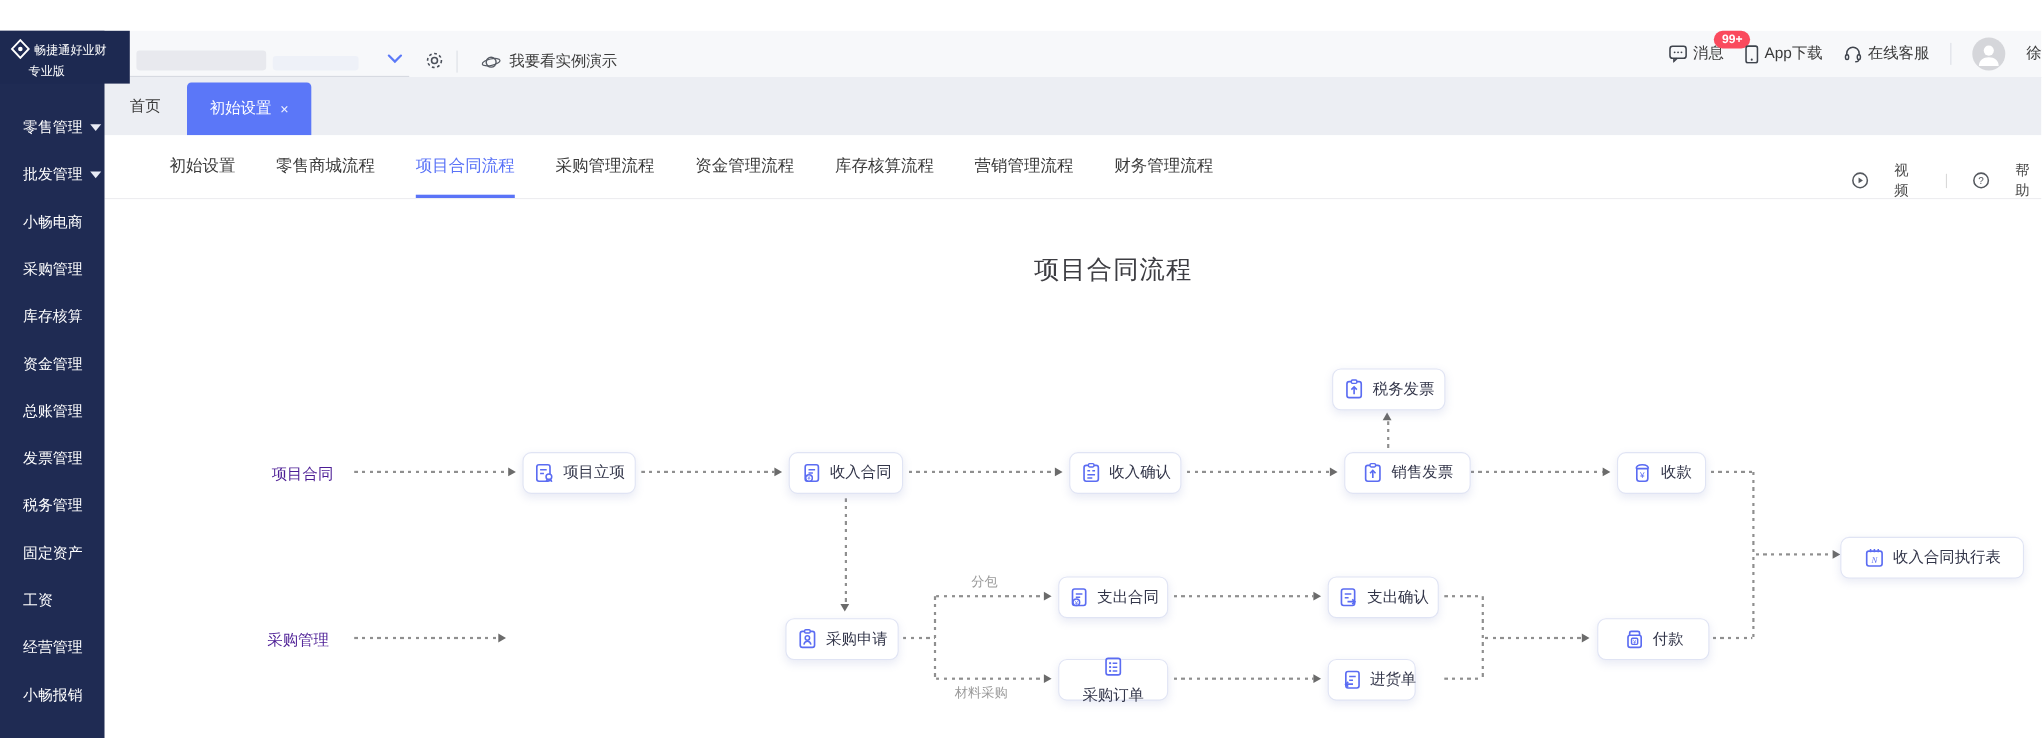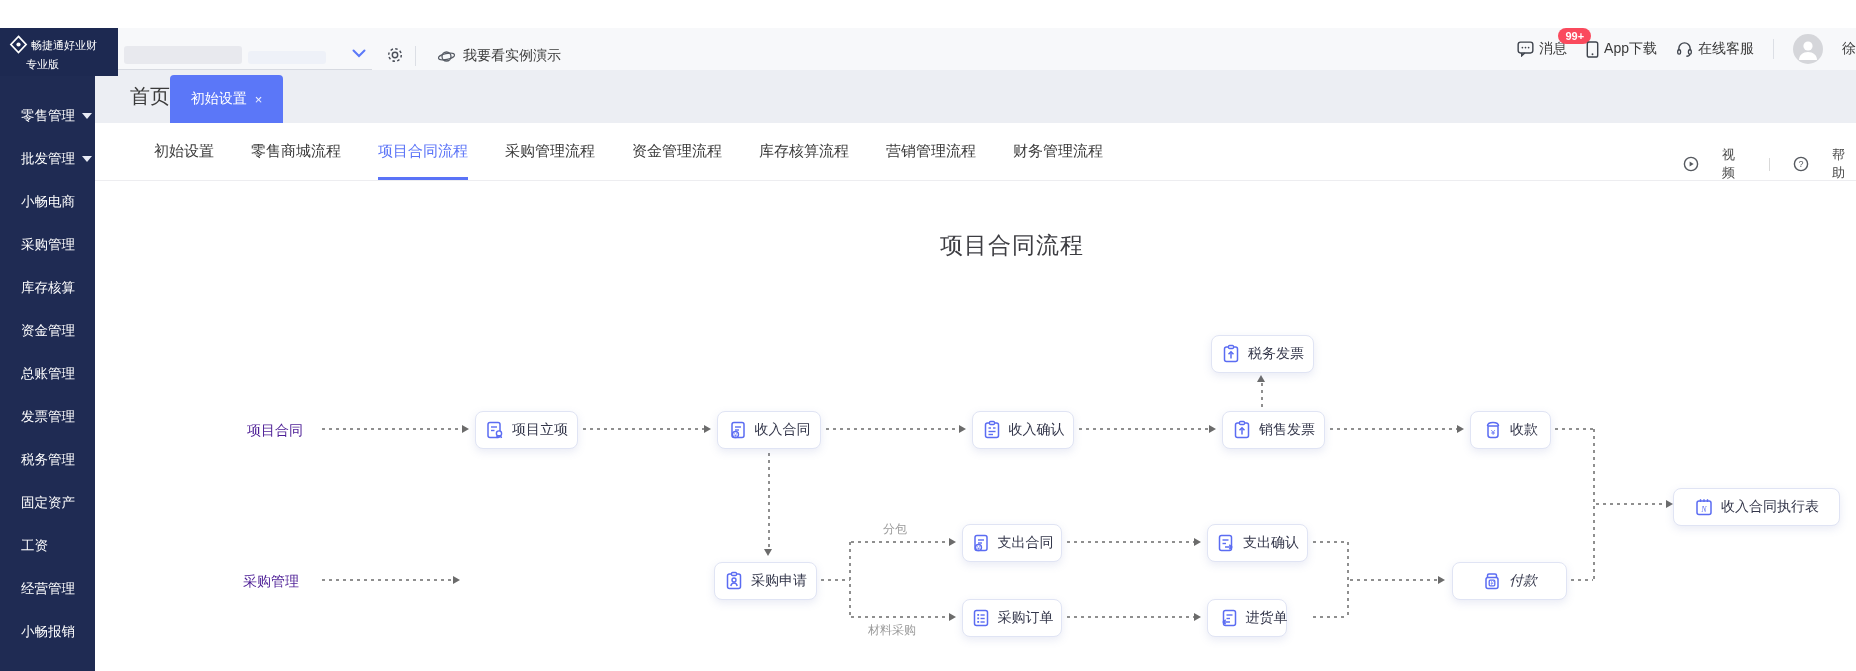--- a/index.html
+++ b/index.html
@@ -17,21 +17,21 @@
   .chev{position:absolute;right:6px;top:9px;}
   .hicon{position:absolute;top:46px;}
   .hdivider{position:absolute;top:46px;width:1px;height:20px;background:#dcdfe5;}
   .demo{position:absolute;left:437px;top:45px;display:flex;align-items:center;gap:7px;font-size:14px;color:#3a3a3a;height:22px;}
   .hright{position:absolute;right:-14px;top:28px;height:42px;display:flex;align-items:center;gap:19px;font-size:14px;color:#3a3a3a;}
   .hitem{display:flex;align-items:center;gap:5px;position:relative;cursor:pointer;}
   .badge{position:absolute;top:-12px;right:-24px;background:#fa4a5d;color:#fff;font-size:11px;line-height:14px;padding:1px 7px;border-radius:999px;font-weight:bold;}
   .avatar{width:30px;height:30px;border-radius:50%;background:#d5d6da;display:flex;align-items:center;justify-content:center;overflow:hidden;}
   
   .tabstrip{position:absolute;left:0;top:70px;width:1856px;height:53px;background:#eceef3;}
-  .wtab-home{position:absolute;left:118px;top:70px;width:52px;height:53px;line-height:53px;text-align:right;font-size:20px;color:#3a3a3a;cursor:pointer;}
+  .wtab-home{position:absolute;left:118px;top:70px;width:52px;height:53px;line-height:53px;text-align:left;font-size:14px;color:#3a3a3a;cursor:pointer;}
   .wtab-active{position:absolute;left:170px;top:75px;width:113px;height:48px;background:#5b77f8;border-radius:4px 4px 0 0;
                display:flex;align-items:center;justify-content:center;gap:8px;color:#fff;font-size:14px;cursor:pointer;}
   .wtab-close{font-size:13px;opacity:.9;cursor:pointer;}
   
   .sidebar{position:absolute;left:0;top:28px;width:95px;height:643px;background:#1f2b53;padding-top:66px;box-sizing:border-box;z-index:4;}
   .sitem{height:43px;line-height:43px;color:#fff;font-size:13.5px;padding-left:21px;cursor:pointer;white-space:nowrap;}
   .caret{display:inline-block;width:0;height:0;border-left:5px solid transparent;border-right:5px solid transparent;
          border-top:6px solid #e8ebf5;margin-left:7px;vertical-align:middle;}
   
   .content{position:absolute;left:95px;top:123px;width:1761px;height:548px;background:#fff;}
@@ -274,21 +274,21 @@
           <rect x="3.5" y="3" width="13" height="14.5" rx="2" fill="none" stroke="#5b6cf2" stroke-width="1.5"></rect>
           <rect x="7.5" y="1.5" width="5" height="3" rx="1" fill="#fff" stroke="#5b6cf2" stroke-width="1.3"></rect>
           <line x1="6.5" y1="8" x2="9" y2="8" stroke="#5b6cf2" stroke-width="1.4"></line>
           <line x1="11" y1="8" x2="13.5" y2="8" stroke="#5b6cf2" stroke-width="1.4"></line>
           <line x1="6.5" y1="11.5" x2="13.5" y2="11.5" stroke="#5b6cf2" stroke-width="1.4"></line>
           <line x1="6.5" y1="14.5" x2="11" y2="14.5" stroke="#5b6cf2" stroke-width="1.4"></line>
         </svg>
       </span>
     <span>收入确认</span>
   </div>
-  <div class="node" style="left:1222px;top:411px;width:103px;">
+  <div class="node" style="left:1222px;top:411px;width:115px;">
     <span>
         <svg width="20" height="20" viewBox="0 0 20 20">
           <rect x="3.5" y="3" width="13" height="14.5" rx="2" fill="none" stroke="#5b6cf2" stroke-width="1.5"></rect>
           <rect x="7.5" y="1.5" width="5" height="3" rx="1" fill="#fff" stroke="#5b6cf2" stroke-width="1.3"></rect>
           <line x1="10" y1="14.5" x2="10" y2="8" stroke="#5b6cf2" stroke-width="1.5"></line>
           <path d="M7.5 10.2 10 7.7l2.5 2.5" fill="none" stroke="#5b6cf2" stroke-width="1.5"></path>
         </svg>
       </span>
     <span>销售发票</span>
   </div>
@@ -353,21 +353,21 @@
         <svg width="20" height="20" viewBox="0 0 20 20">
           <rect x="3.5" y="2.5" width="12" height="15" rx="2" fill="none" stroke="#5b6cf2" stroke-width="1.5"></rect>
           <line x1="6.5" y1="7" x2="12.5" y2="7" stroke="#5b6cf2" stroke-width="1.4"></line>
           <line x1="6.5" y1="10.5" x2="10" y2="10.5" stroke="#5b6cf2" stroke-width="1.4"></line>
           <line x1="9" y1="14" x2="15.5" y2="14" stroke="#5b6cf2" stroke-width="1.5"></line>
           <path d="M13.3 11.8 15.7 14l-2.4 2.2" fill="none" stroke="#5b6cf2" stroke-width="1.5"></path>
         </svg>
       </span>
     <span>支出确认</span>
   </div>
-  <div class="node" style="left:962px;top:599px;width:100px;">
+  <div class="node" style="left:962px;top:599px;width:100px;flex-direction:column;">
     <span>
         <svg width="20" height="20" viewBox="0 0 20 20">
           <rect x="3.5" y="2.5" width="13" height="15" rx="2" fill="none" stroke="#5b6cf2" stroke-width="1.5"></rect>
           <rect x="6.3" y="6" width="1.8" height="1.8" fill="#5b6cf2"></rect>
           <line x1="9.5" y1="7" x2="13.7" y2="7" stroke="#5b6cf2" stroke-width="1.4"></line>
           <rect x="6.3" y="9.5" width="1.8" height="1.8" fill="#5b6cf2"></rect>
           <line x1="9.5" y1="10.5" x2="13.7" y2="10.5" stroke="#5b6cf2" stroke-width="1.4"></line>
           <rect x="6.3" y="13" width="1.8" height="1.8" fill="#5b6cf2"></rect>
           <line x1="9.5" y1="14" x2="13.7" y2="14" stroke="#5b6cf2" stroke-width="1.4"></line>
         </svg>
@@ -379,21 +379,21 @@
         <svg width="20" height="20" viewBox="0 0 20 20">
           <rect x="4.5" y="2.5" width="12" height="15" rx="2" fill="none" stroke="#5b6cf2" stroke-width="1.5"></rect>
           <line x1="7.5" y1="7" x2="13.5" y2="7" stroke="#5b6cf2" stroke-width="1.4"></line>
           <line x1="7.5" y1="10.5" x2="11" y2="10.5" stroke="#5b6cf2" stroke-width="1.4"></line>
           <line x1="11" y1="14" x2="4.5" y2="14" stroke="#5b6cf2" stroke-width="1.5"></line>
           <path d="M6.7 11.8 4.3 14l2.4 2.2" fill="none" stroke="#5b6cf2" stroke-width="1.5"></path>
         </svg>
       </span>
     <span>进货单</span>
   </div>
-  <div class="node" style="left:1452px;top:562px;width:115px;font-style:italic;">
+  <div class="node" style="left:1452px;top:562px;width:102px;">
     <span>
         <svg width="20" height="20" viewBox="0 0 20 20">
           <rect x="4" y="6.5" width="12" height="11" rx="2" fill="none" stroke="#5b6cf2" stroke-width="1.5"></rect>
           <path d="M5.5 6.5v-2A1.5 1.5 0 0 1 7 3h6a1.5 1.5 0 0 1 1.5 1.5v2" fill="none" stroke="#5b6cf2" stroke-width="1.5"></path>
           <rect x="7.2" y="9.2" width="5.6" height="5.6" rx="1" fill="none" stroke="#5b6cf2" stroke-width="1.3"></rect>
           <text x="10" y="14" text-anchor="middle" font-size="5.5" fill="#5b6cf2" font-family="Liberation Sans,sans-serif">¥</text>
         </svg>
       </span>
     <span>付款</span>
   </div>

